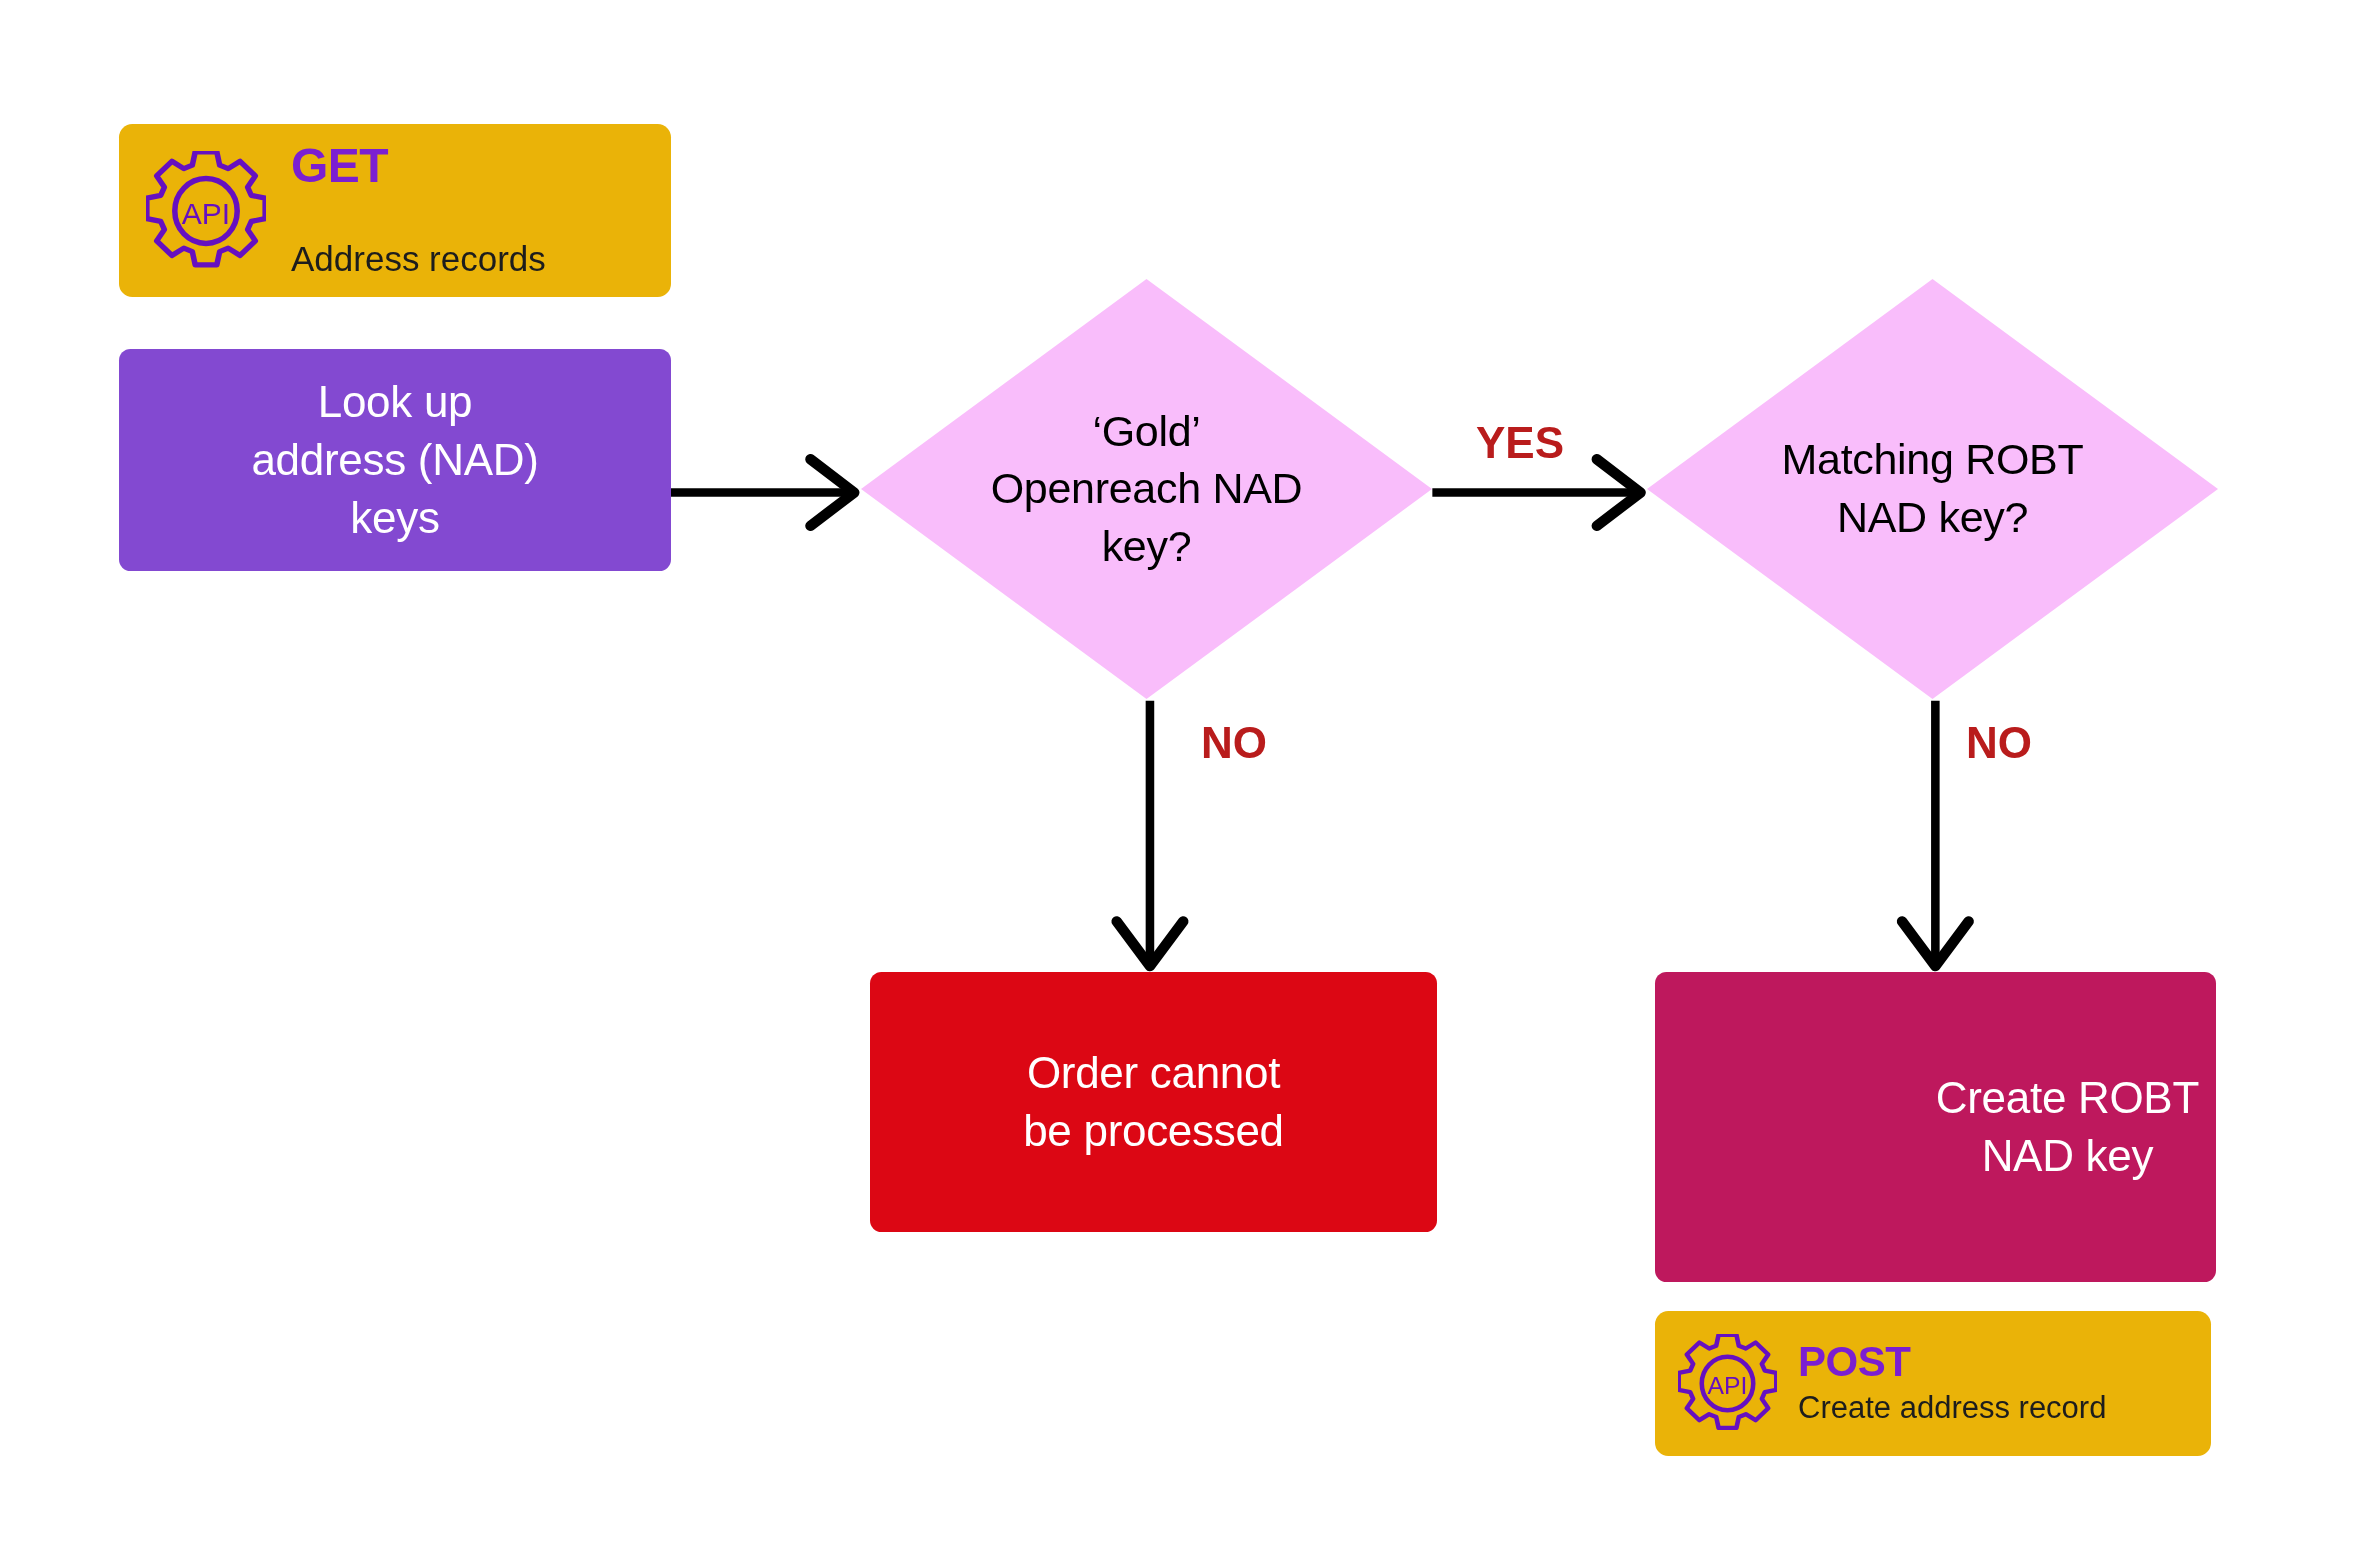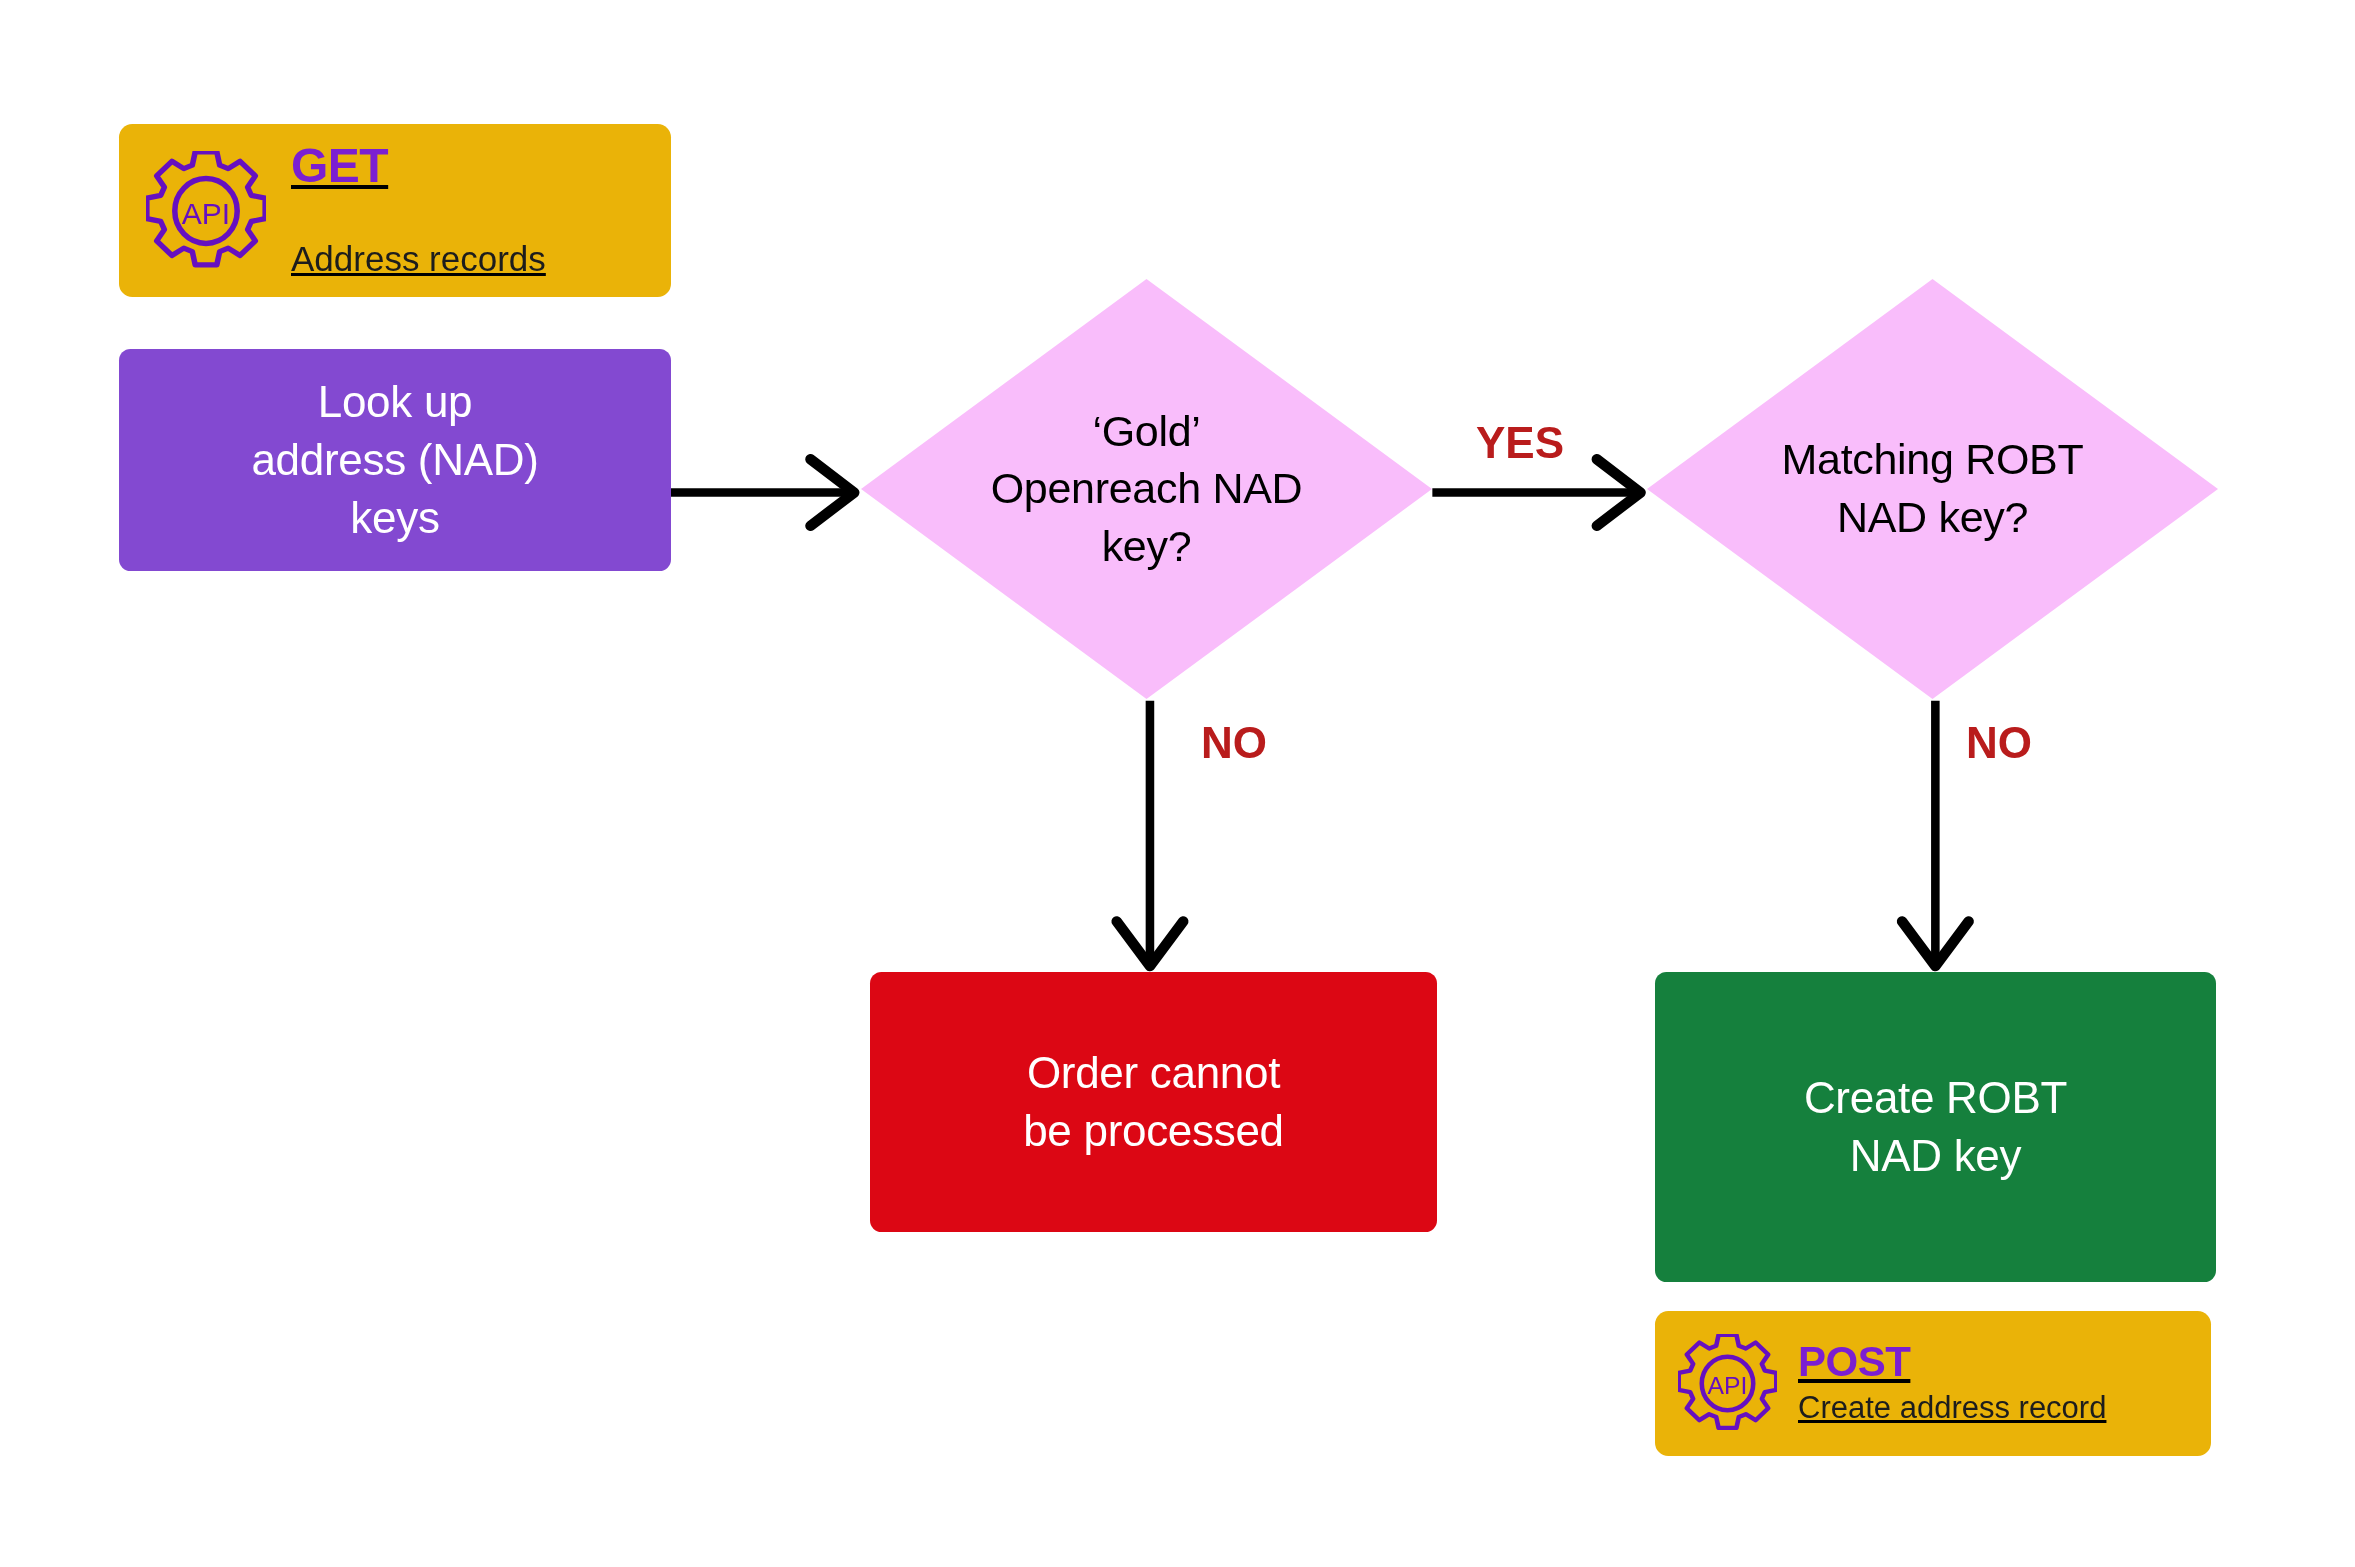--- a/index.html
+++ b/index.html
@@ -35,21 +35,20 @@
   .api-badge .gear-wrap {
     flex: 0 0 auto;
     display: flex;
     align-items: center;
     justify-content: center;
   }
   .api-badge .badge-text {
     display: flex;
     flex-direction: column;
     justify-content: center;
-    text-decoration: underline;
   }
   .api-badge .verb {
     color: #7b1fd1;
     font-weight: bold;
     letter-spacing: -0.5px;
     line-height: 1.0;
   }
   .api-badge .desc {
     color: #1d1d1d;
     line-height: 1.15;
@@ -111,21 +110,22 @@
     top: 972px;
     width: 567px;
     height: 260px;
     background: #dc0714;
   }
   #create-box {
     left: 1655px;
     top: 972px;
     width: 561px;
     height: 310px;
-    background: #15803d;
+    background: #be185d;
+    justify-content: flex-end;
   }
 
   
   .diamond {
     position: absolute;
   }
   .diamond .shape {
     position: absolute;
     left: 0; top: 0;
     width: 100%;

